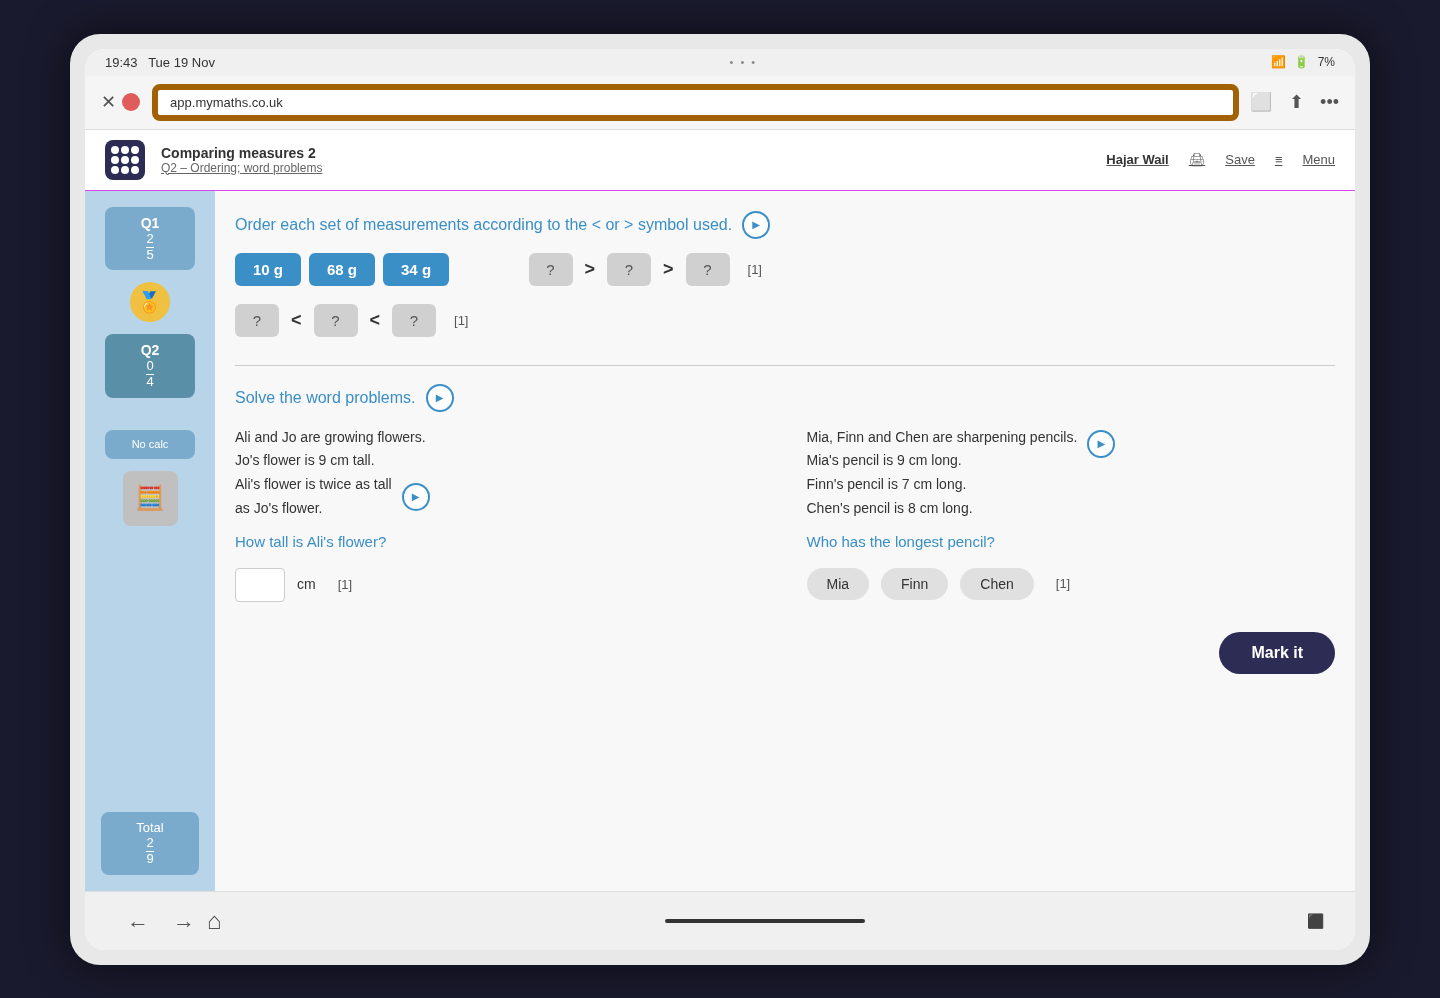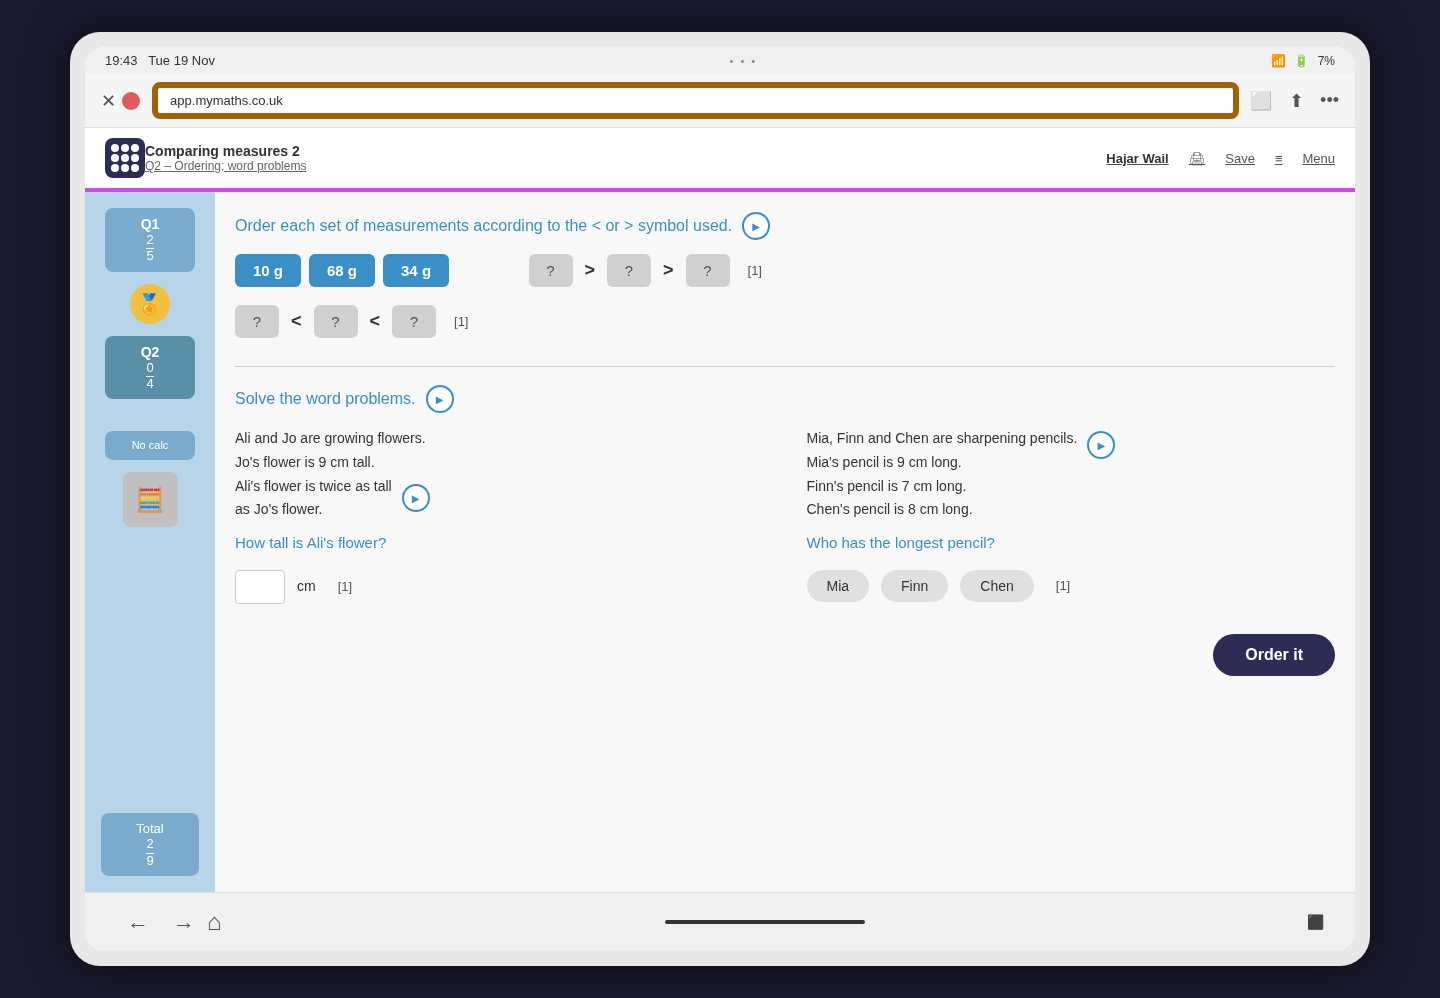--- a/index.html
+++ b/index.html
@@ -70,22 +70,22 @@
       align-items: center;
       font-size: 18px;
       color: #555;
     }
     
     .app-header {
       background: #fff;
       display: flex;
       align-items: center;
       padding: 10px 20px;
-      border-bottom: 4px solid #d946ef;
-      gap: 0;
+      border-bottom: 1px solid #d946ef;
+      gap: 16px;
     }
     .app-logo {
       width: 40px; height: 40px;
       background: #2c2c54;
       border-radius: 8px;
       display: flex;
       align-items: center;
       justify-content: center;
     }
     .app-logo-dots {
@@ -517,21 +517,21 @@
               <button class="option-btn">Mia</button>
               <button class="option-btn">Finn</button>
               <button class="option-btn">Chen</button>
               <span class="mark-label">[1]</span>
             </div>
           </div>
 
         </div>
 
         <div style="display:flex; justify-content:flex-end; margin-top:30px;">
-          <button class="mark-it-btn">Order it</button>
+          <button class="mark-it-btn">Mark it</button>
         </div>
 
       </div>
     </div>
 
     <div class="bottom-bar">
       <span class="nav-arrow">←</span>
       <span class="nav-arrow">→</span>
       <span class="home-icon">⌂</span>
       <div style="width:200px; height:4px; background:#333; border-radius:2px; margin:0 auto;"></div>

